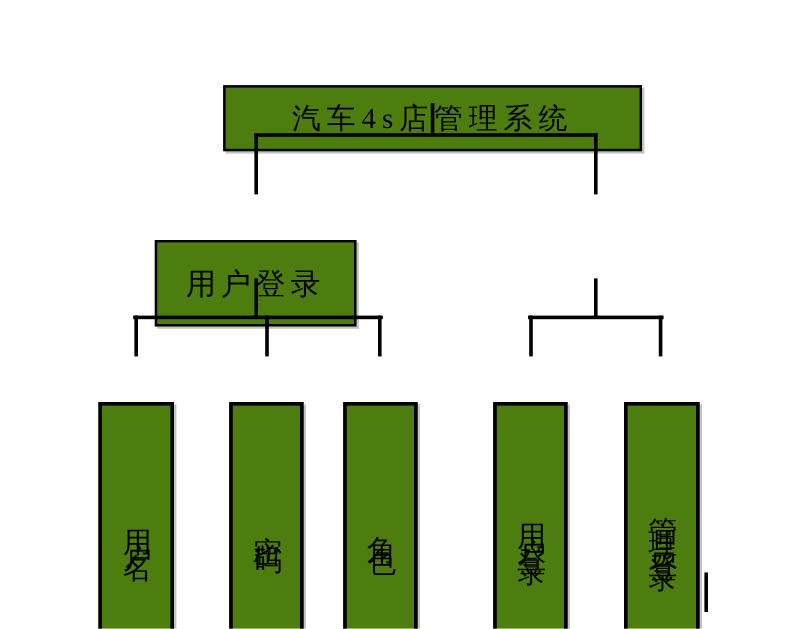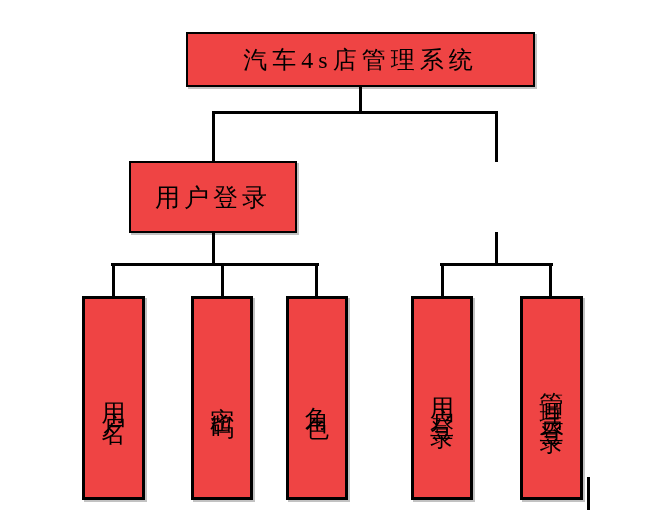--- a/index.html
+++ b/index.html
@@ -12,27 +12,28 @@
     width: 657px;
     height: 524px;
     background: #ffffff;
     font-family: "Liberation Serif", "DejaVu Serif", serif;
     color: #000000;
     overflow: hidden;
   }
   .node {
     position: absolute;
     box-sizing: border-box;
-    background: #ef4444;
+    background: #4d7c0f;
     border: 2px solid #000000;
     display: flex;
     align-items: center;
     justify-content: center;
     text-align: center;
     box-shadow: 2px 2px 0 rgba(120,120,120,0.45);
+    margin-top: 39px;
   }
   .node-root {
     left: 186px; top: 32px; width: 349px; height: 55px;
     font-size: 24px;
     letter-spacing: 5px;
   }
   .node-mid {
     top: 161px; width: 168px; height: 72px;
     font-size: 25px;
     letter-spacing: 4px;

